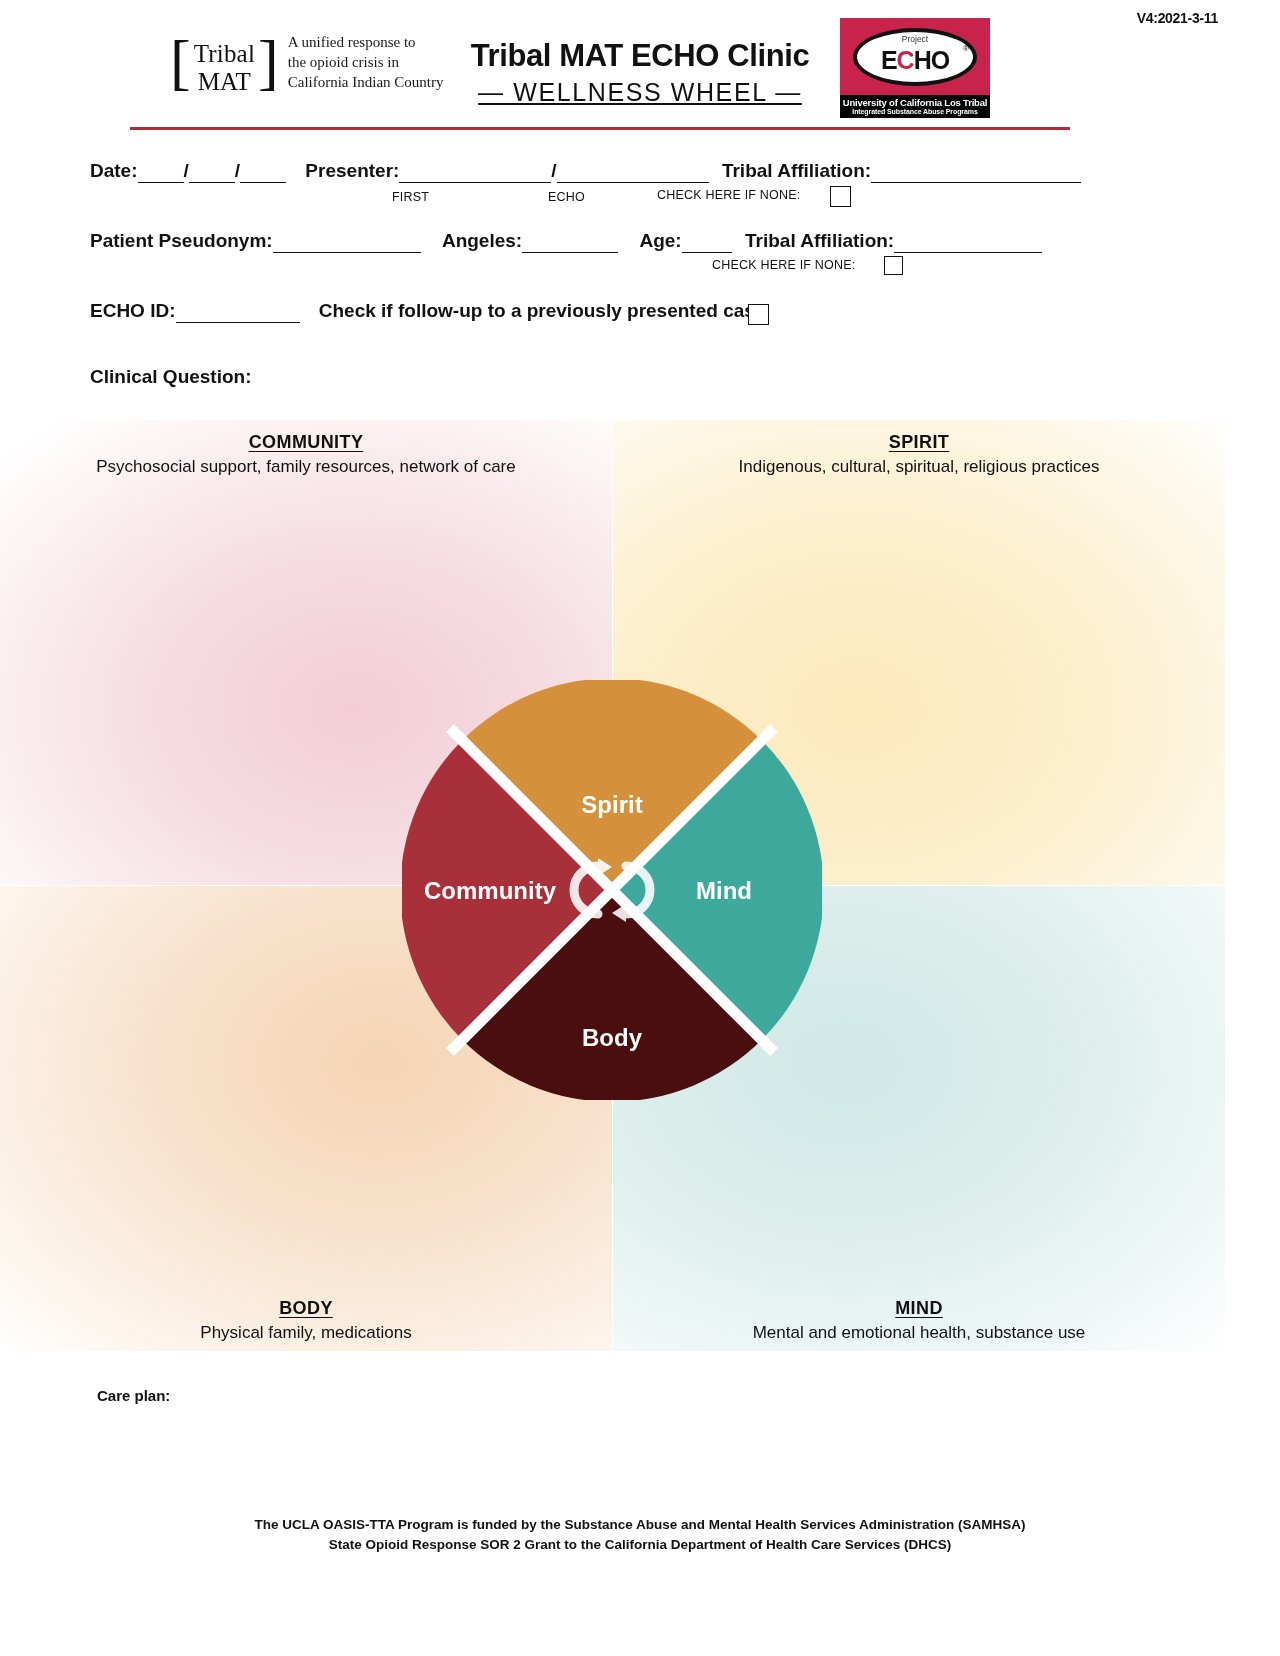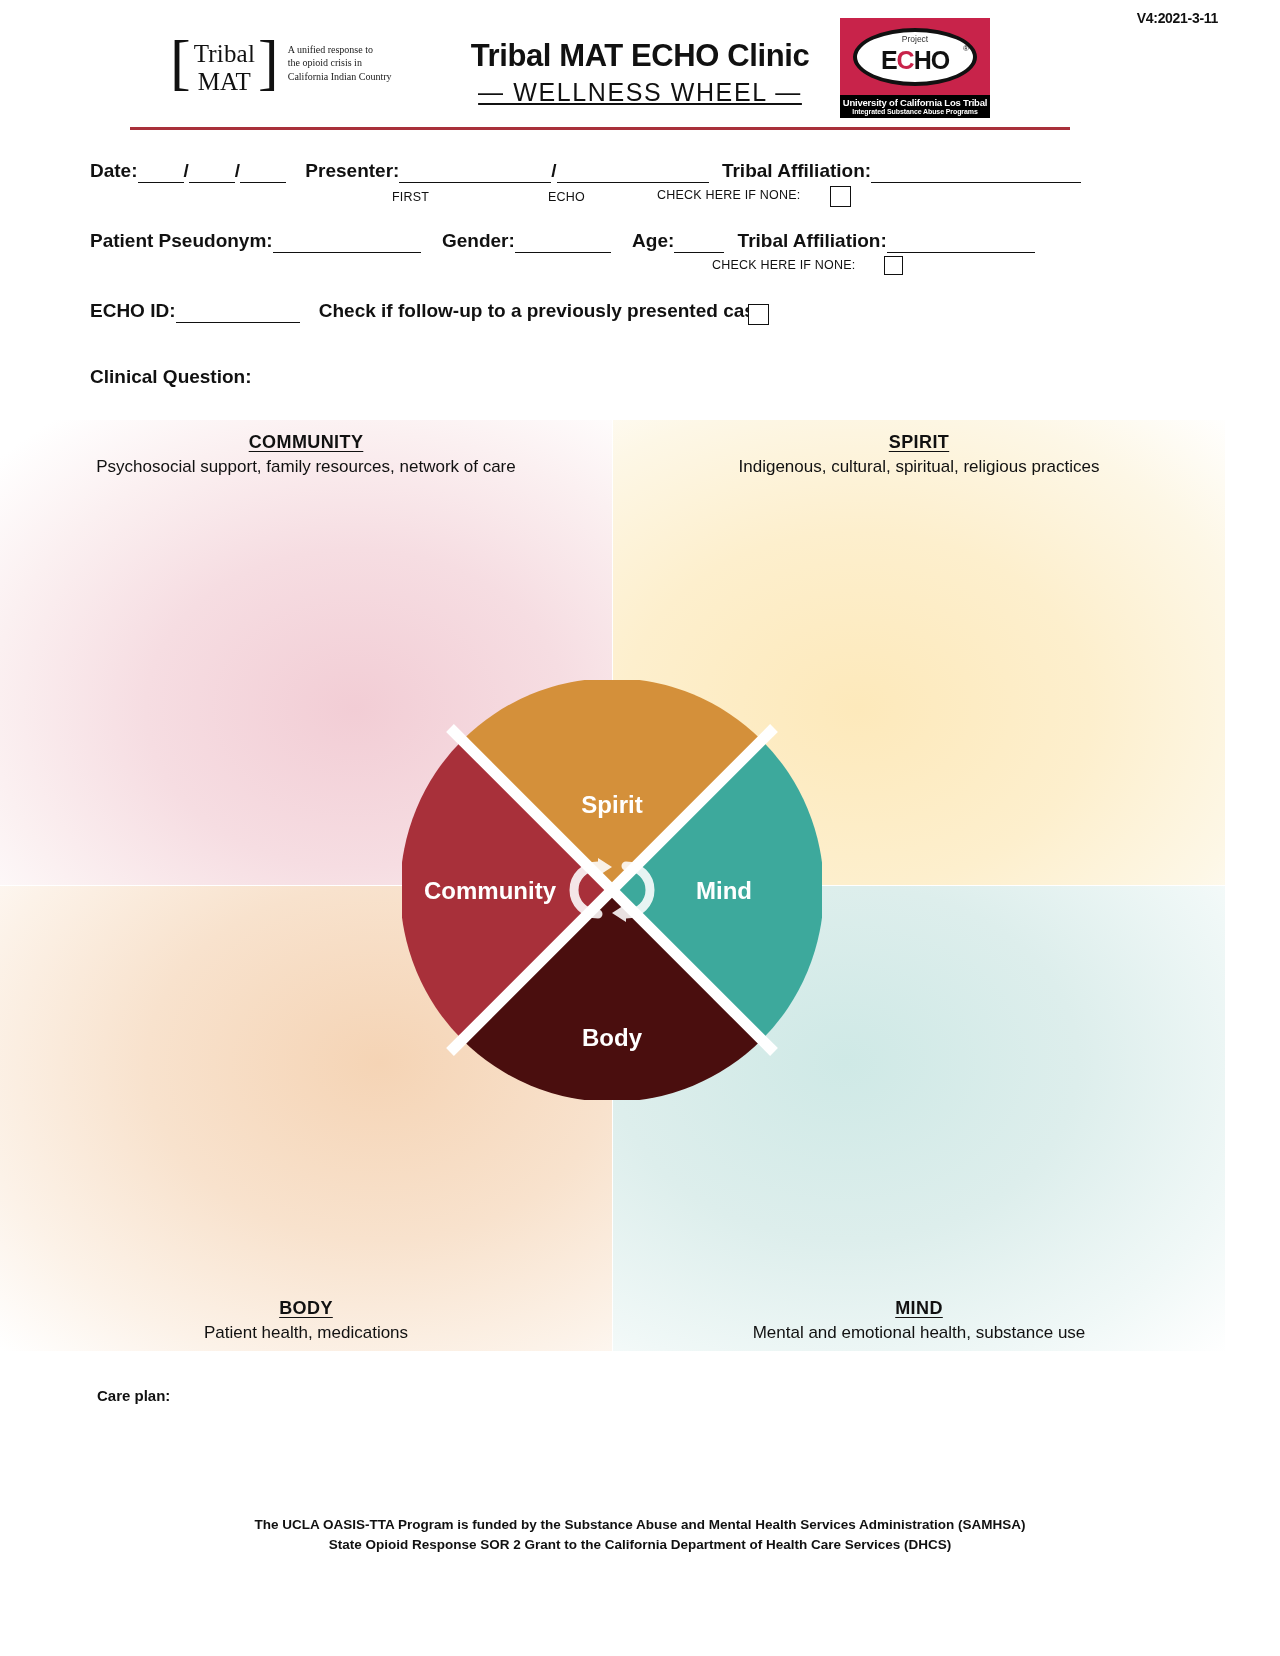--- a/index.html
+++ b/index.html
@@ -30,21 +30,21 @@
   .brk { font-size: 62px; font-weight: 300; line-height: 0.9; color: #111; }
   .tm-words {
     display: flex; flex-direction: column; align-items: center;
     font-family: "Liberation Serif", serif; line-height: 1.12;
     padding: 0 3px;
     margin-top: 10px;
   }
   .tm-words span { font-size: 25px; letter-spacing: 0.2px; }
   .tagline {
     font-family: "Liberation Serif", serif;
-    font-size: 10px; line-height: 1.33; color: #1a1a1a; padding-left: 3px;
+    font-size: 15px; line-height: 1.33; color: #1a1a1a; padding-left: 3px;
   }
   .title-block {
     position: absolute; left: 0; right: 0; top: 38px;
     text-align: center; pointer-events: none;
   }
   .title-main {
     font-size: 31px; font-weight: bold; letter-spacing: -0.4px;
     font-family: "Liberation Sans", sans-serif;
   }
   .title-sub {
@@ -205,21 +205,21 @@
       <span style="display:inline-block;width:8px;"></span><span class="lbl">Tribal Affiliation:</span><span class="ul" style="width:210px;">&nbsp;</span>
 
       <span class="tiny" style="left:392px; top:30px;">FIRST</span>
       <span class="tiny" style="left:548px; top:30px;">ECHO</span>
       <span class="tiny" style="left:657px; top:28px;">CHECK HERE IF NONE:</span>
       <span class="cbx" style="position:absolute; left:830px; top:26px;"></span>
     </div>
 
     <div class="frow" style="padding-left:90px; margin-top:34px;">
       <span class="lbl">Patient Pseudonym:</span><span class="ul" style="width:148px;">&nbsp;</span>
-      <span style="display:inline-block;width:16px;"></span><span class="lbl">Gender:</span><span class="ul" style="width:96px;">&nbsp;</span>
+      <span style="display:inline-block;width:16px;"></span><span class="lbl">Angeles:</span><span class="ul" style="width:96px;">&nbsp;</span>
       <span style="display:inline-block;width:16px;"></span><span class="lbl">Age:</span><span class="ul" style="width:50px;">&nbsp;</span>
       <span style="display:inline-block;width:8px;"></span><span class="lbl">Tribal Affiliation:</span><span class="ul" style="width:148px;">&nbsp;</span>
 
       <span class="tiny" style="left:712px; top:28px;">CHECK HERE IF NONE:</span>
       <span class="cbx-sm" style="position:absolute; left:884px; top:26px;"></span>
     </div>
 
     <div class="frow" style="padding-left:90px; margin-top:34px;">
       <span class="lbl">ECHO ID:</span><span class="ul" style="width:124px;">&nbsp;</span>
       <span style="display:inline-block;width:14px;"></span><span class="lbl">Check if follow-up to a previously presented case</span>
@@ -243,21 +243,21 @@
     <div class="q q-tr">
       <div class="q-label lbl-tr">
         <div class="q-title">SPIRIT</div>
         <div class="q-desc">Indigenous, cultural, spiritual, religious practices</div>
       </div>
     </div>
 
     <div class="q q-bl">
       <div class="q-label lbl-bl">
         <div class="q-title">BODY</div>
-        <div class="q-desc">Patient health, medications</div>
+        <div class="q-desc">Physical family, medications</div>
       </div>
     </div>
 
     <div class="q q-br">
       <div class="q-label lbl-br">
         <div class="q-title">MIND</div>
         <div class="q-desc">Mental and emotional health, substance use</div>
       </div>
     </div>
   </div>

